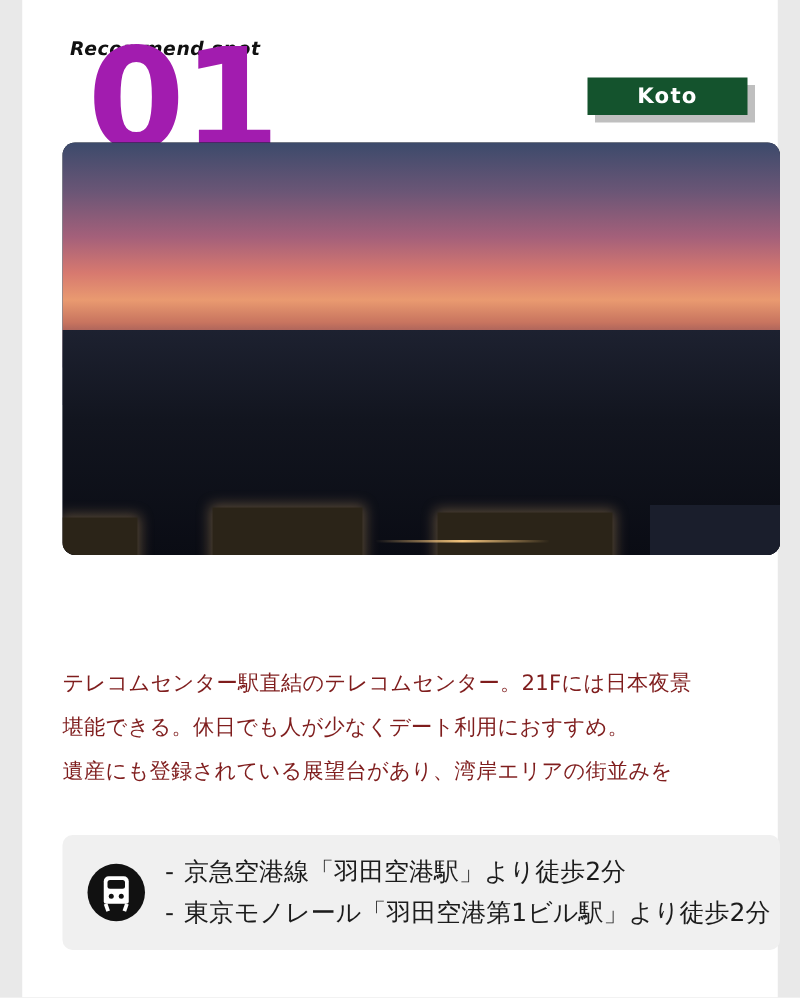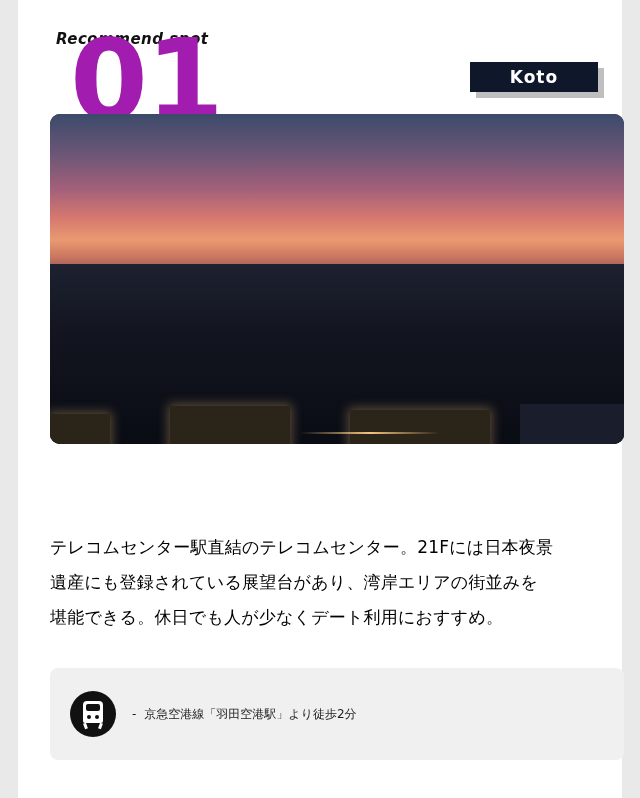--- a/index.html
+++ b/index.html
@@ -80,21 +80,21 @@
     width: 128px;
     height: 30px;
     background: #bfbfbf;
   }
   .area-badge {
     position: absolute;
     left: 0;
     top: 0;
     width: 128px;
     height: 30px;
-    background: #0f172a;
+    background: #14532d;
     color: #ffffff;
     font-family: "DejaVu Sans", sans-serif;
     font-weight: bold;
     font-size: 17px;
     letter-spacing: 1px;
     display: flex;
     align-items: center;
     justify-content: center;
   }
 
@@ -198,21 +198,21 @@
 
   
   .body-text {
     position: absolute;
     left: 32px;
     top: 530px;
     width: 566px;
     font-family: "DejaVu Sans", sans-serif;
     font-size: 17px;
     line-height: 35px;
-    color: #000000;
+    color: #7f1d1d;
     letter-spacing: 0.2px;
   }
 
   
   .access {
     position: absolute;
     left: 32px;
     top: 668px;
     width: 574px;
     height: 92px;
@@ -264,21 +264,21 @@
   .train-icon .leg1 { left: 14px; transform: rotate(-20deg); }
   .train-icon .leg2 { left: 29px; }
   .access-lines {
     display: flex;
     flex-direction: column;
     justify-content: center;
     gap: 6px;
   }
   .access-line {
     font-family: "DejaVu Sans", sans-serif;
-    font-size: 12px;
+    font-size: 20px;
     color: #1c1c1c;
     white-space: nowrap;
   }
   .dash { margin-right: 8px; }
 </style>
 </head>
 <body>
 
 <div class="page">
   <div class="gutter-left"></div>
@@ -330,34 +330,37 @@
       <div class="bldg warm" style="left:300px; top:296px; width:140px; height:46px;"></div>
       <div class="bldg" style="left:470px; top:290px; width:104px; height:70px;"></div>
 
       <div class="roadlights" style="left:250px; top:318px; width:140px;"></div>
 
     </div>
 
 
     <div class="body-text">
       <div>テレコムセンター駅直結のテレコムセンター。21Fには日本夜景</div>
+      <div>堪能できる。休日でも人が少なくデート利用におすすめ。</div>
       <div>遺産にも登録されている展望台があり、湾岸エリアの街並みを</div>
-      <div>堪能できる。休日でも人が少なくデート利用におすすめ。</div>
     </div>
 
     <div class="access">
       <div class="train-icon">
         <span class="body-sq"></span>
         <span class="win"></span>
         <span class="dot1"></span>
         <span class="dot2"></span>
         <span class="leg1"></span>
         <span class="leg2"></span>
       </div>
       <div class="access-lines">
         <div class="access-line">
           <span class="dash">-</span><span>京急空港線「羽田空港駅」より徒歩2分</span>
         </div>
+        <div class="access-line">
+          <span class="dash">-</span><span>東京モノレール「羽田空港第1ビル駅」より徒歩2分</span>
+        </div>
       </div>
     </div>
 
   </div>
 </div>
 
 </body></html>

